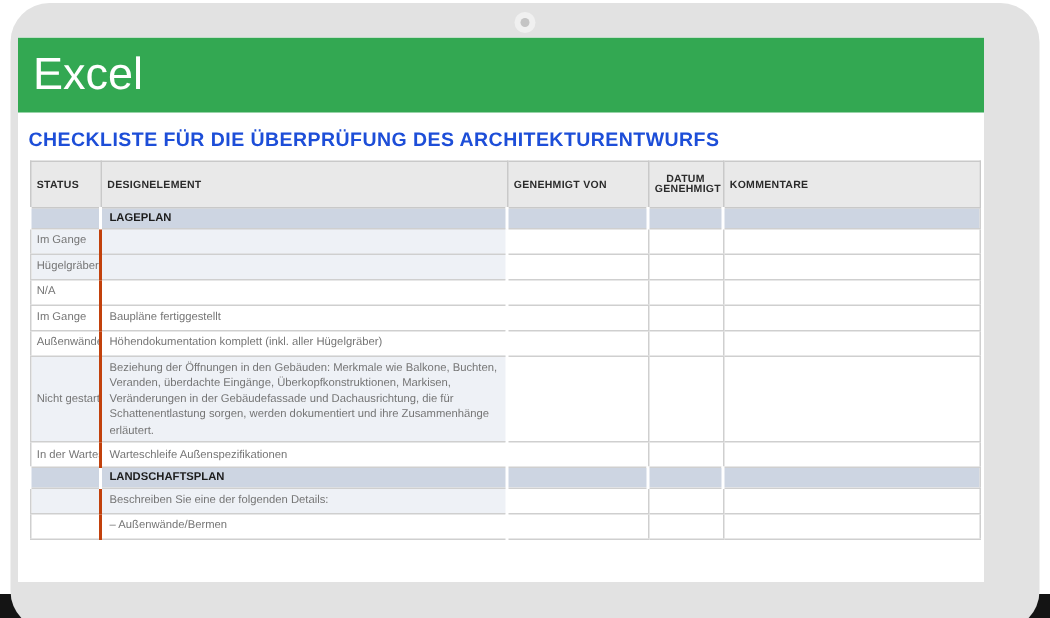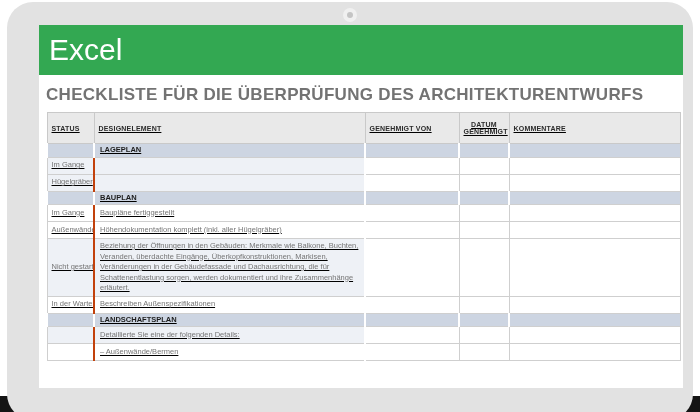--- a/index.html
+++ b/index.html
@@ -12,33 +12,32 @@
     position:absolute;left:7px;top:2px;width:686px;height:418px;
     background:#e2e2e2;border-radius:26px;
   }
   .camera{
     position:absolute;top:6px;left:50%;transform:translateX(-50%);
     width:14px;height:14px;border-radius:50%;background:#f0f0f0;
     display:flex;align-items:center;justify-content:center;
   }
   .camera-inner{width:6px;height:6px;border-radius:50%;background:#c4c4c4;}
   .screen{
-    position:absolute;left:32px;top:23px;width:644px;height:363px;
+    position:absolute;left:5px;top:23px;width:644px;height:363px;
     background:#ffffff;overflow:hidden;
   }
   .brandbar{height:50px;background:#33a852;display:flex;align-items:center;padding-left:10px;}
   .brand-text{color:#ffffff;font-size:30px;font-weight:400;line-height:1;}
   .page-title{
-    margin:10px 0 7px 7px;font-size:17px;font-weight:bold;color:#737373;
+    margin:10px 0 7px 7px;font-size:13px;font-weight:bold;color:#1d4ed8;
     letter-spacing:0.3px;
   }
   table.checklist{
     margin-left:7px;width:633px;border-collapse:collapse;table-layout:fixed;
     border:1px solid #cfcfcf;
-    text-decoration:underline;
   }
   .checklist th{
     background:#e9e9e9;font-size:7px;font-weight:bold;color:#2b2b2b;
     text-align:left;vertical-align:middle;padding:3px 4px;height:24px;
     border:1px solid #c9c9c9;letter-spacing:0.2px;
   }
   .checklist th.center{text-align:center;}
   .checklist td{
     font-size:7.5px;color:#757575;background:#ffffff;vertical-align:middle;
     padding:2px 5px;height:12px;border-bottom:1px solid #cfcfcf;line-height:1.4;
@@ -103,26 +102,26 @@
             <td class="c-date"></td>
             <td class="c-comments"></td>
           </tr>
           <tr>
             <td class="c-status shade">Hügelgräber</td>
             <td class="c-item shade"></td>
             <td class="c-approved"></td>
             <td class="c-date"></td>
             <td class="c-comments"></td>
           </tr>
-          <tr class="section">
-            <td></td>
-            <td>BAUPLAN</td>
-            <td></td>
-            <td></td>
-            <td></td>
+          <tr>
+            <td class="c-status">N/A</td>
+            <td class="c-item"></td>
+            <td class="c-approved"></td>
+            <td class="c-date"></td>
+            <td class="c-comments"></td>
           </tr>
           <tr>
             <td class="c-status">Im Gange</td>
             <td class="c-item">Baupläne fertiggestellt</td>
             <td class="c-approved"></td>
             <td class="c-date"></td>
             <td class="c-comments"></td>
           </tr>
           <tr>
             <td class="c-status">Außenwände</td>
@@ -133,35 +132,35 @@
           </tr>
           <tr>
             <td class="c-status shade">Nicht gestartet</td>
             <td class="c-item shade">Beziehung der Öffnungen in den Gebäuden: Merkmale wie Balkone, Buchten, Veranden, überdachte Eingänge, Überkopfkonstruktionen, Markisen, Veränderungen in der Gebäudefassade und Dachausrichtung, die für Schattenentlastung sorgen, werden dokumentiert und ihre Zusammenhänge erläutert.</td>
             <td class="c-approved"></td>
             <td class="c-date"></td>
             <td class="c-comments"></td>
           </tr>
           <tr>
             <td class="c-status">In der Warteschleife</td>
-            <td class="c-item">Beschreiben Außenspezifikationen</td>
+            <td class="c-item">Warteschleife Außenspezifikationen</td>
             <td class="c-approved"></td>
             <td class="c-date"></td>
             <td class="c-comments"></td>
           </tr>
           <tr class="section">
             <td></td>
             <td>LANDSCHAFTSPLAN</td>
             <td></td>
             <td></td>
             <td></td>
           </tr>
           <tr>
             <td class="c-status shade"></td>
-            <td class="c-item shade">Detaillierte Sie eine der folgenden Details:</td>
+            <td class="c-item shade">Beschreiben Sie eine der folgenden Details:</td>
             <td class="c-approved"></td>
             <td class="c-date"></td>
             <td class="c-comments"></td>
           </tr>
           <tr>
             <td class="c-status"></td>
             <td class="c-item">– Außenwände/Bermen</td>
             <td class="c-approved"></td>
             <td class="c-date"></td>
             <td class="c-comments"></td>

